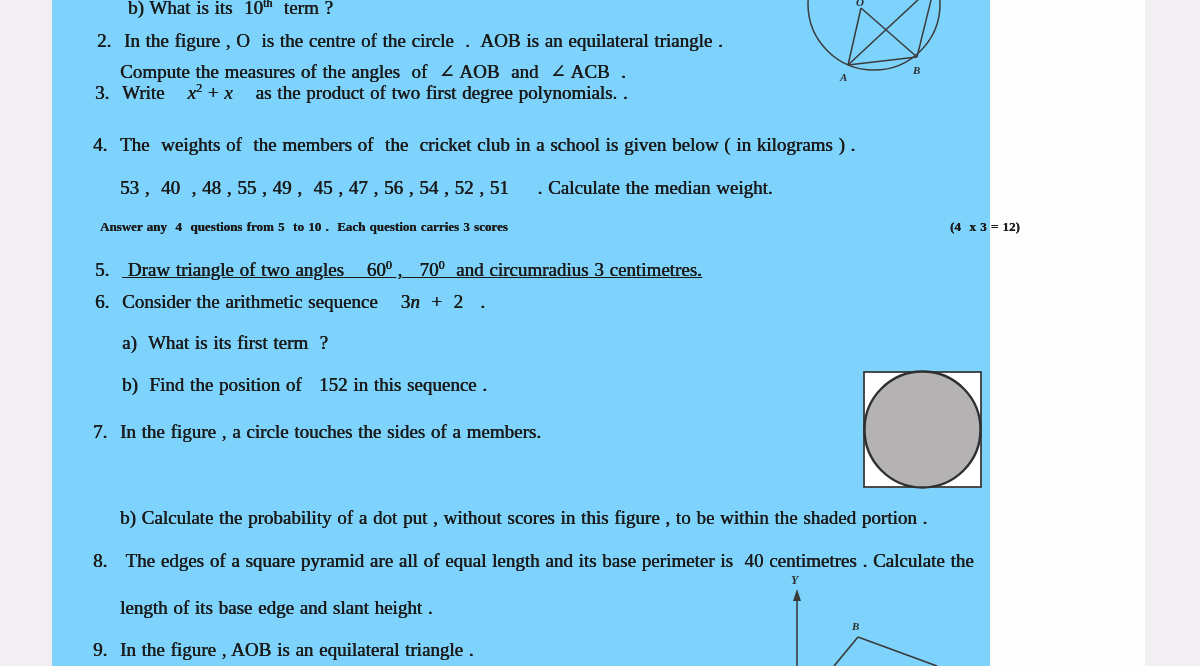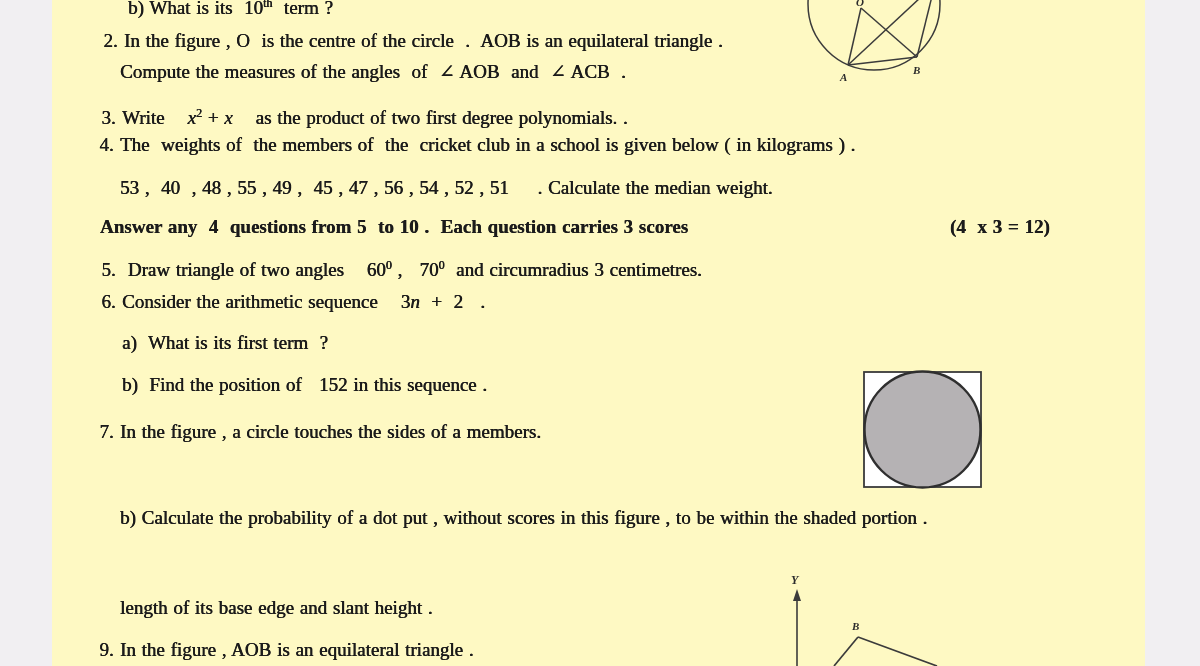--- a/index.html
+++ b/index.html
@@ -1,40 +1,40 @@
 <!DOCTYPE html>
 <html><head>
 <meta charset="utf-8">
 <style>
   html, body { margin: 0; padding: 0; }
   body {
     width: 1200px; height: 666px; overflow: hidden;
     background: #fdfdfe;
     font-family: "Liberation Serif", "DejaVu Serif", serif;
   }
-  .viewport { position: relative; width: 1200px; height: 666px; background: #fef9c3; text-align: center; }
+  .viewport { position: relative; width: 990px; height: 666px; background: #7dd3fc; }
   .gutter { position: absolute; top: 0; height: 666px; background: #f1eff2; }
   .gutter.left  { left: 0; width: 52px; }
   .gutter.right { left: 1145px; width: 55px; }
   .paper { position: absolute; left: 52px; top: 0; width: 1093px; height: 666px; }
 
   .line {
     position: absolute;
     white-space: pre;
     font-size: 19px;
     color: #1b1b1b;
     text-shadow: 0.45px 0 0 currentColor, 0 0 0.5px rgba(20,20,20,0.55);
     word-spacing: 1px;
     line-height: 23px;
   }
   .qnum { display: inline-block; min-width: 27px; }
   .sup { font-size: 12px; vertical-align: 7px; letter-spacing: 0; }
   .it  { font-style: italic; }
   .bold-line {
-    font-size: 19px; font-weight: bold;
+    font-size: 13px; font-weight: bold;
     text-shadow: 0.3px 0 0 currentColor;
   }
   svg { position: absolute; overflow: hidden; }
   svg text {
     font-family: "Liberation Serif", "DejaVu Serif", serif;
     font-style: italic; font-weight: bold; fill: #2c2c2c;
   }
 </style>
 </head>
 <body>
@@ -43,37 +43,38 @@
   <div class="gutter left"></div>
   <div class="gutter right"></div>
 
   <div class="paper">
 
     <div class="line" style="left:76px; top:-8px;"><span>b) What is its  10</span><span class="sup">th</span><span>  term ?</span></div>
 
     <div class="line" style="left:45px; top:29px;"><span class="qnum">2.</span><span>In the figure , O  is the centre of the circle  .  AOB is an equilateral triangle .</span></div>
     <div class="line" style="left:68px; top:60px;"><span>Compute the measures of the angles  of  ∠ AOB  and  ∠ ACB  .</span></div>
 
-    <div class="line" style="left:43px; top:102px;"><span class="qnum">3.</span><span>Write    </span><span class="it">x</span><span class="sup">2</span><span> + </span><span class="it">x</span><span>    as the product of two first degree polynomials. .</span></div>
+    <div class="line" style="left:43px; top:77px;"><span class="qnum">3.</span><span>Write    </span><span class="it">x</span><span class="sup">2</span><span> + </span><span class="it">x</span><span>    as the product of two first degree polynomials. .</span></div>
 
     <div class="line" style="left:41px; top:133px;"><span class="qnum">4.</span><span>The  weights of  the members of  the  cricket club in a school is given below ( in kilograms ) .</span></div>
     <div class="line" style="left:68px; top:176px;"><span>53 ,  40  , 48 , 55 , 49 ,  45 , 47 , 56 , 54 , 52 , 51     . Calculate the median weight.</span></div>
 
     <div class="line bold-line" style="left:48px; top:215px;"><span></span><span>Answer any  4  questions from 5  to 10 .  Each question carries 3 scores</span></div>
     <div class="line bold-line" style="left:898px; top:215px;"><span>(4  x 3 = 12)</span></div>
 
-    <div class="line" style="left:43px; top:254px;"><span class="qnum">5.</span><span> Draw triangle of two angles    60</span><span class="sup">0</span><span> ,   70</span><span class="sup">0</span><span>  and circumradius 3 centimetres.</span></div>
+    <div class="line" style="left:43px; top:254px;text-decoration:underline;"><span class="qnum">5.</span><span> Draw triangle of two angles    60</span><span class="sup">0</span><span> ,   70</span><span class="sup">0</span><span>  and circumradius 3 centimetres.</span></div>
 
     <div class="line" style="left:43px; top:290px;"><span class="qnum">6.</span><span>Consider the arithmetic sequence    3</span><span class="it">n</span><span>  +  2   .</span></div>
     <div class="line" style="left:70px; top:331px;"><span>a)  What is its first term  ?</span></div>
     <div class="line" style="left:70px; top:373px;"><span>b)  Find the position of   152 in this sequence .</span></div>
 
     <div class="line" style="left:41px; top:420px;"><span class="qnum">7.</span><span>In the figure , a circle touches the sides of a members.</span></div>
     <div class="line" style="left:68px; top:506px;"><span>b) Calculate the probability of a dot put , without scores in this figure , to be within the shaded portion .</span></div>
 
+    <div class="line" style="left:41px; top:549px;"><span class="qnum">8.</span><span> The edges of a square pyramid are all of equal length and its base perimeter is  40 centimetres . Calculate the</span></div>
     <div class="line" style="left:68px; top:596px;"><span>length of its base edge and slant height .</span></div>
 
     <div class="line" style="left:41px; top:638px;"><span class="qnum">9.</span><span>In the figure , AOB is an equilateral triangle .</span></div>
 
     <svg style="left:748px; top:0; width:150px; height:90px;" viewBox="0 0 150 90">
       <circle cx="74" cy="4" r="66" fill="none" stroke="#3b3b3b" stroke-width="1.5"></circle>
       <line x1="61" y1="8" x2="48" y2="65" stroke="#3b3b3b" stroke-width="1.5"></line>
       <line x1="61" y1="8" x2="117" y2="57" stroke="#3b3b3b" stroke-width="1.5"></line>
       <line x1="48" y1="65" x2="117" y2="57" stroke="#3b3b3b" stroke-width="1.5"></line>
       <line x1="48" y1="65" x2="135" y2="-16" stroke="#3b3b3b" stroke-width="1.5"></line>

